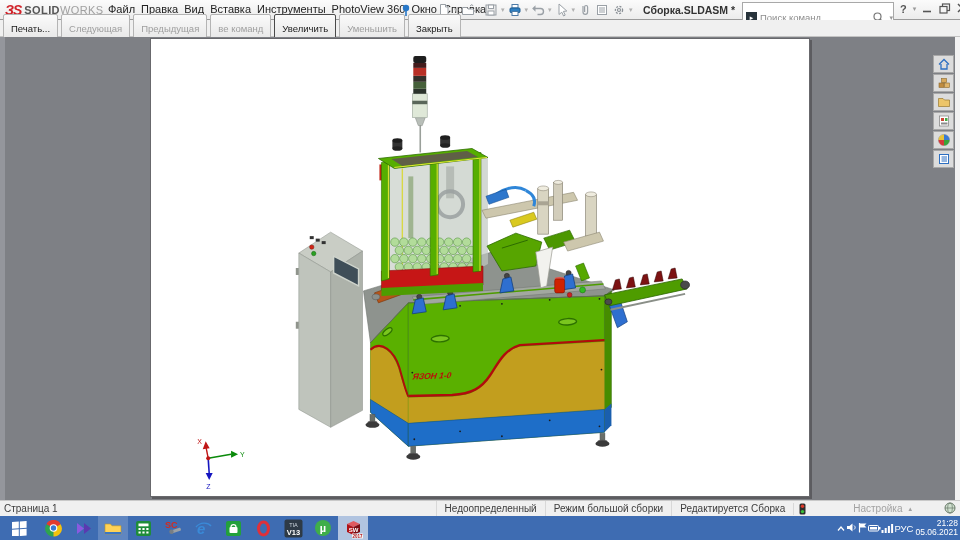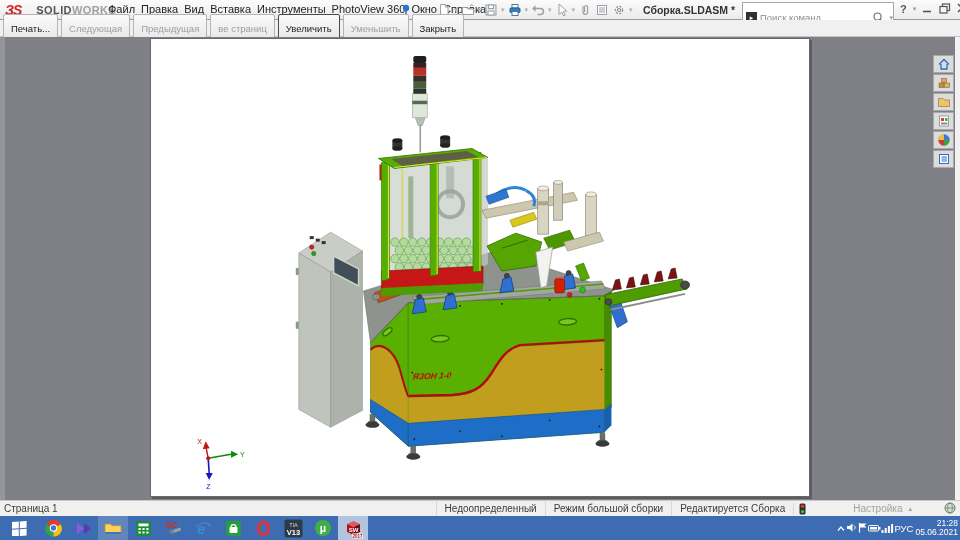--- a/index.html
+++ b/index.html
@@ -1,23 +1,23 @@
 <!DOCTYPE html>
 <html><head>
 <meta charset="utf-8">
 <style>
 *{margin:0;padding:0;box-sizing:border-box}
 body{font-family:"Liberation Sans",sans-serif;background:#333}
 .screen{position:relative;width:960px;height:540px;overflow:hidden;background:#7e8085}
 
 .titlebar{position:absolute;left:0;top:0;width:960px;height:20px;background:linear-gradient(#fbfbfb,#ececec);border-bottom:1px solid #9a9a9a}
 .brand{position:absolute;left:5px;top:2px;display:flex;align-items:center;height:16px}
-.brand .ds{color:#d1232a;font-weight:bold;font-style:italic;font-size:14px;letter-spacing:-1px;margin-right:15px}
+.brand .ds{color:#d1232a;font-weight:bold;font-style:italic;font-size:14px;letter-spacing:-1px;margin-right:3px}
 .brand .b1{font-size:11px;font-weight:bold;color:#555;letter-spacing:.4px}
-.brand .b2{font-size:11px;font-weight:bold;color:#a0a0a0;letter-spacing:.4px}
+.brand .b2{font-size:11px;font-weight:normal;color:#a0a0a0;letter-spacing:.4px}
 .menubar{position:absolute;left:108px;top:3px;display:flex;gap:6px;font-size:11px;color:#222}
 .menubar span{cursor:default}
 .pin{position:absolute;left:401px;top:3px}
 .qat{position:absolute;left:436px;top:2px;display:flex;align-items:center;gap:1px}
 .qat .ic{width:16px;height:15px;display:flex;align-items:center;justify-content:center}
 .qat .car{font-size:7px;color:#b0b0b0;margin:0 1px}
 .doc-title{position:absolute;left:643px;top:4px;font-size:10.5px;font-weight:600;color:#333}
 .searchbox{position:absolute;left:742px;top:2px;width:152px;height:31px;background:#fff;border:1px solid #a8a8a8;display:flex;align-items:center}
 .searchbox .swsq{width:11px;height:11px;background:#28343c;margin:0 3px;display:flex;align-items:center;justify-content:center;color:#fff;font-size:7px}
 .searchbox .ph{font-size:9.5px;color:#8d8d8d;flex:1}
@@ -171,21 +171,21 @@
       <span><svg width="11" height="11">
             <path d="M1,1 L9,9 M9,1 L1,9" stroke="#555" stroke-width="1.5"></path>
           </svg></span>
     </div>
   </div>
 
   <div class="previewbar">
     <div class="pbtn">Печать...</div>
     <div class="pbtn dis">Следующая</div>
     <div class="pbtn dis">Предыдущая</div>
-    <div class="pbtn dis">ве страниц</div>
+    <div class="pbtn dis">ве команд</div>
     <div class="pbtn focus">Увеличить</div>
     <div class="pbtn dis">Уменьшить</div>
     <div class="pbtn">Закрыть</div>
   </div>
 
   <div class="main">
     <div class="leftstrip"></div>
     <div class="page">
 
       <svg viewBox="0 0 660 459" width="658" height="457">

